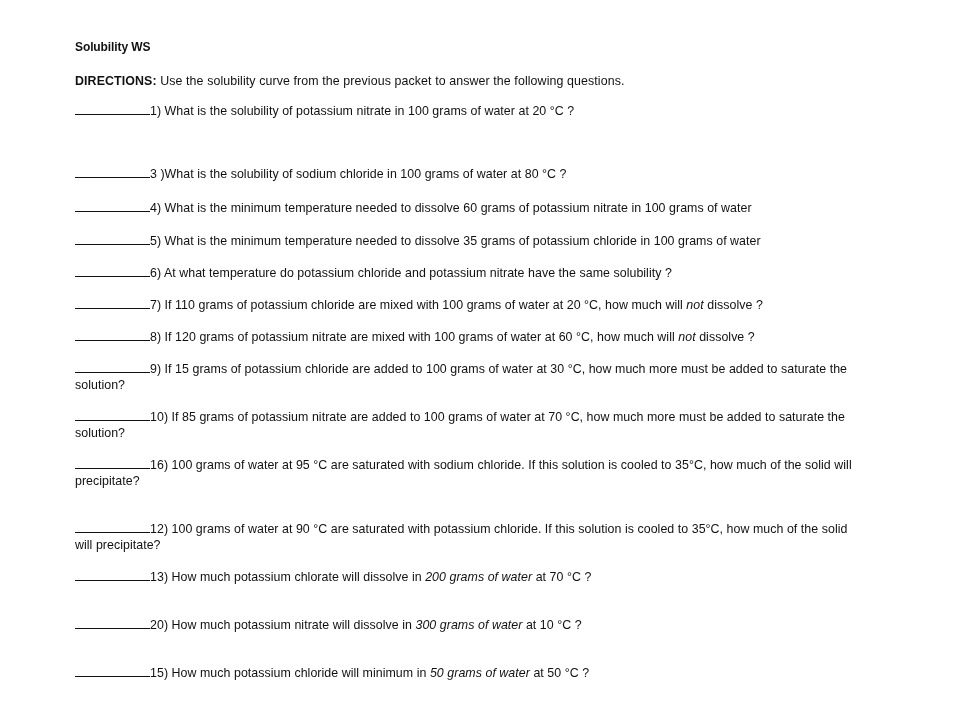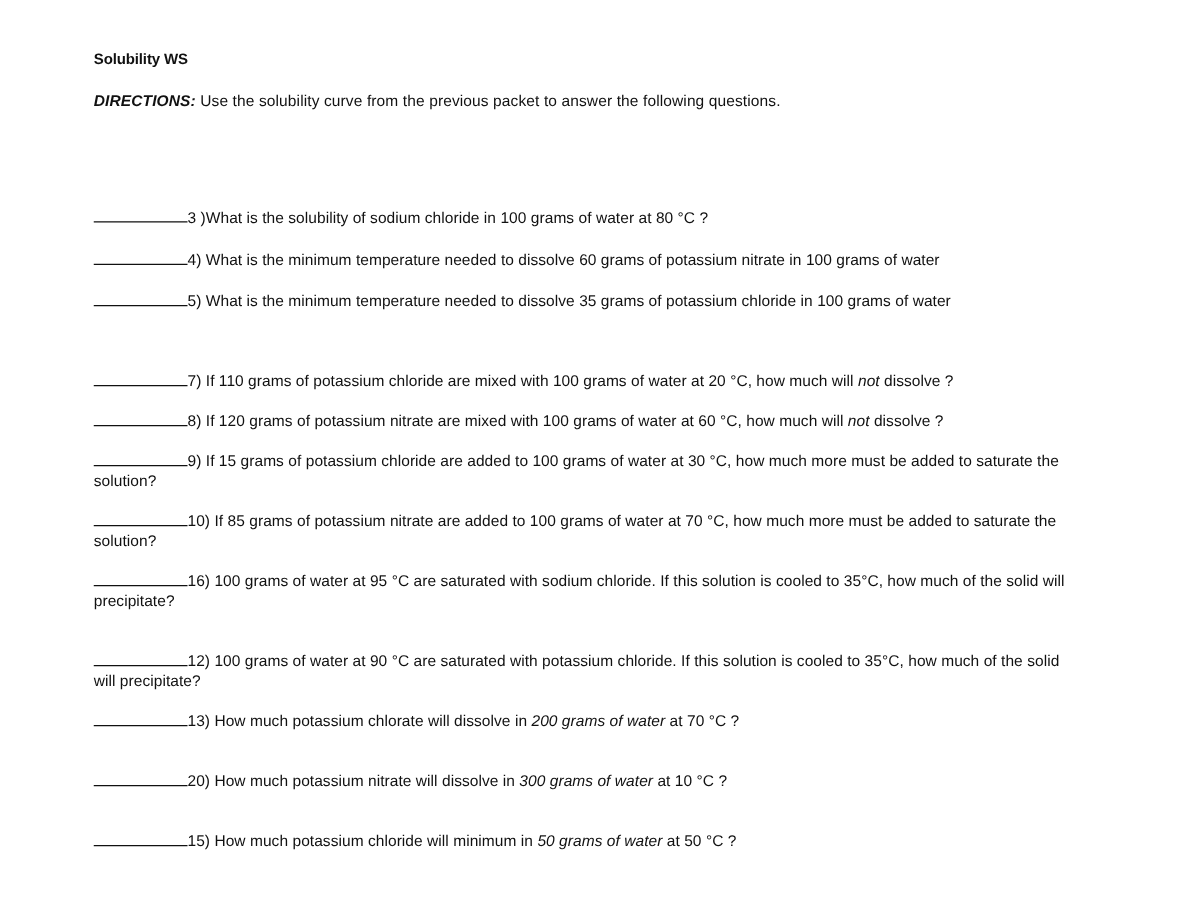--- a/index.html
+++ b/index.html
@@ -9,21 +9,21 @@
   }
   .page { position: absolute; left: 0; top: 0; width: 960px; height: 524px; }
   .title {
     position: absolute; left: 75px; top: 40px;
     font-size: 12px; font-weight: bold; letter-spacing: -0.1px;
   }
   .directions {
     position: absolute; left: 75px; top: 74px;
     font-size: 12.4px; letter-spacing: 0.1px; white-space: nowrap;
   }
-  .directions b { font-weight: bold; font-style: italic; }
+  .directions b { font-weight: bold; }
   .q {
     position: absolute; left: 75px; width: 790px;
     font-size: 12.4px; line-height: 16px; letter-spacing: 0.05px;
   }
   .blank {
     display: inline-block; width: 75px; height: 11px;
     border-bottom: 1px solid #111; vertical-align: baseline;
     margin-right: 0;
   }
   .q i { }
@@ -31,28 +31,34 @@
 </head>
 <body>
 
 <div class="page">
   <div class="title">Solubility WS</div>
 
   <div class="directions">
     <b>DIRECTIONS:</b><span> Use the solubility curve from the previous packet to answer the following questions.</span>
   </div>
 
+  <div class="q" style="top:103px">
+    <span class="blank"></span><span>1)</span><span>  What is the solubility of potassium nitrate in 100 grams of water at 20 °C ?</span>
+  </div>
   <div class="q" style="top:166px">
     <span class="blank"></span><span>3</span><span>  )What is the solubility of sodium chloride in 100 grams of water at 80 °C ?</span>
   </div>
   <div class="q" style="top:200px">
     <span class="blank"></span><span>4)</span><span>  What is the minimum temperature needed to dissolve 60 grams of potassium nitrate in 100 grams of water</span>
   </div>
   <div class="q" style="top:233px">
     <span class="blank"></span><span>5)</span><span>  What is the minimum temperature needed to dissolve 35 grams of potassium chloride in 100 grams of water</span>
+  </div>
+  <div class="q" style="top:265px">
+    <span class="blank"></span><span>6)</span><span>  At what temperature do potassium chloride and potassium nitrate have the same solubility ?</span>
   </div>
   <div class="q" style="top:297px">
     <span class="blank"></span><span>7)</span><span>  If 110 grams of potassium chloride are mixed with 100 grams of water at 20 °C, how much will </span><i>not</i><span> dissolve ?</span>
   </div>
   <div class="q" style="top:329px">
     <span class="blank"></span><span>8)</span><span>  If 120 grams of potassium nitrate are mixed with 100 grams of water at 60 °C, how much will </span><i>not</i><span> dissolve ?</span>
   </div>
   <div class="q" style="top:361px">
     <span class="blank"></span><span>9)</span><span>  If 15 grams of potassium chloride are added to 100 grams of water at 30 °C, how much more must be added to saturate the solution?</span>
   </div>

